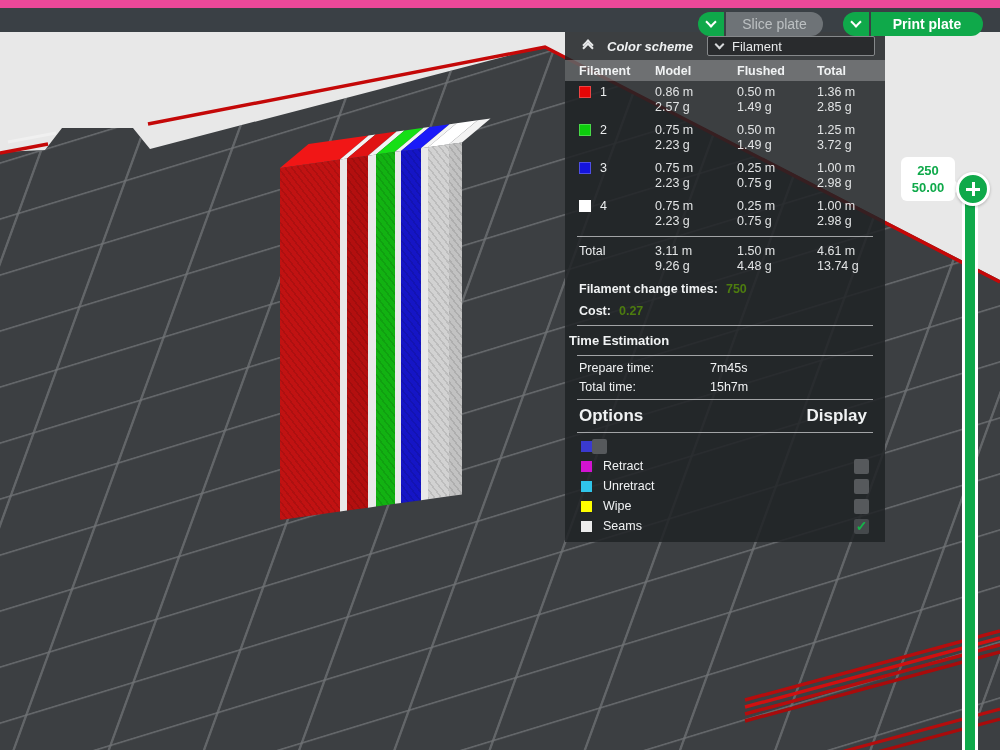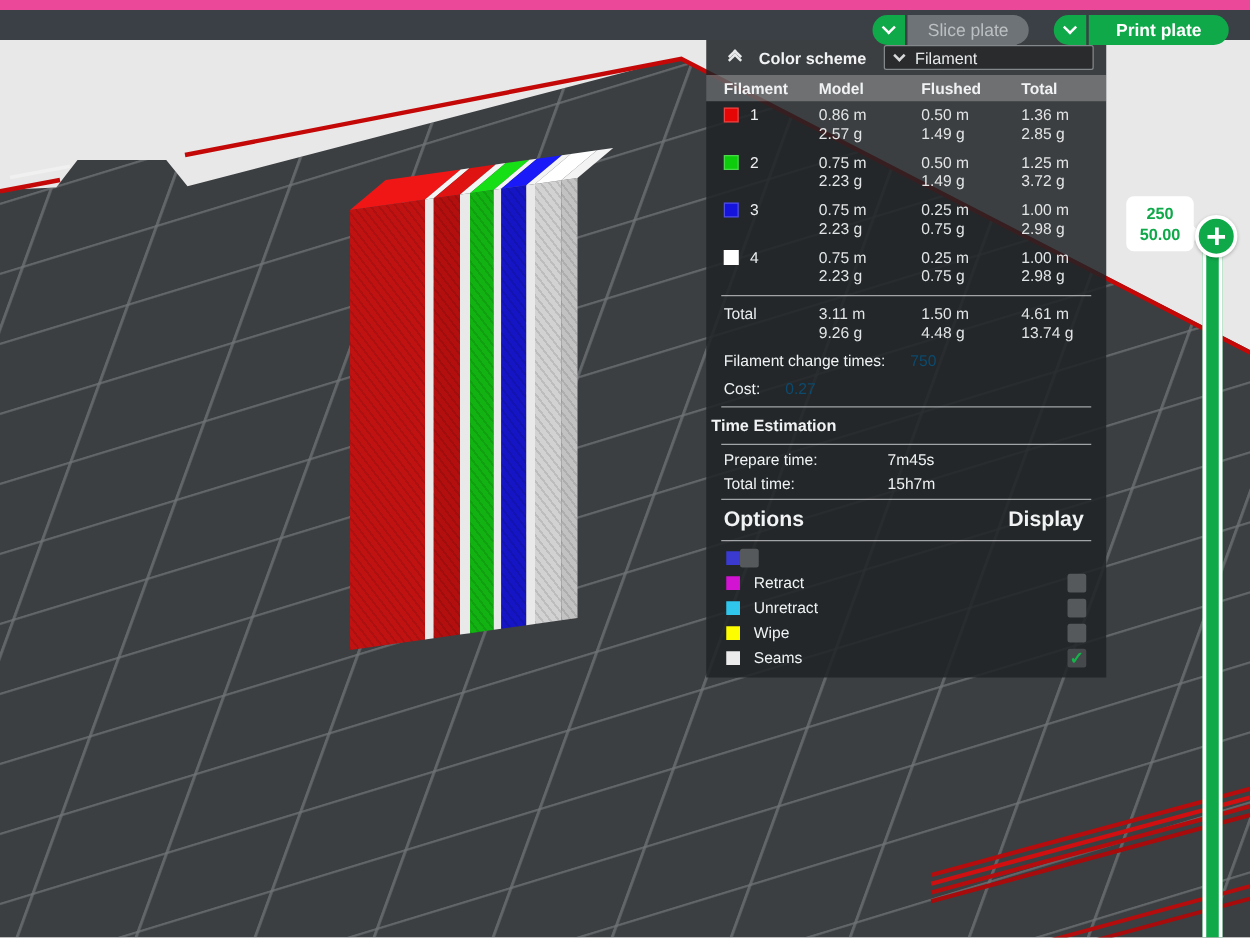--- a/index.html
+++ b/index.html
@@ -39,39 +39,39 @@
 
   
   .panel { position:absolute; left:565px; top:32px; width:320px; z-index:30;
            background:rgba(32,35,37,0.86); color:#f0f2f3; font-size:12.5px;
            padding-bottom:6px; }
   .panel-head { display:flex; align-items:center; height:28px; padding:0 10px 0 12px; }
   .collapse { width:22px; display:flex; flex-direction:column; align-items:center; cursor:pointer; }
   .chev-up { width:8px; height:8px; border-left:2px solid #e8eaeb; border-top:2px solid #e8eaeb;
              transform:rotate(45deg); }
   .chev-up + .chev-up { margin-top:-5px; }
-  .panel-title { font-weight:bold; font-size:13px; margin-left:8px; }
+  .panel-title { font-weight:bold; font-size:13px; margin-left:8px;font-style:italic; }
   .dropdown { margin-left:14px; flex:1; height:20px; border:1px solid #85888a; border-radius:2px;
               background:rgba(25,27,29,0.55); display:flex; align-items:center; gap:9px;
               padding:0 8px; cursor:pointer; }
   .dropdown .chev-down { border-color:#d7d9da; width:7px; height:7px; margin-top:-3px; }
   .dropdown-value { color:#e8eaeb; font-size:13px; }
 
   .tbl-grid { display:grid; grid-template-columns:76px 82px 80px 66px; padding:0 0 0 14px; }
   .tbl-head { background:rgba(255,255,255,0.26); height:21px; align-items:center;
               font-weight:bold; font-size:12.5px; }
   .f-row { padding-top:4px; padding-bottom:4px; }
   .cell span { display:block; line-height:15px; color:#e2e4e5; }
   .fil-cell { display:flex; align-items:flex-start; gap:9px; color:#eceeef; }
   .swatch { width:12px; height:12px; margin-top:1px; border:1px solid rgba(255,255,255,0.25); }
   .divider { border-top:1px solid rgba(230,232,233,0.65); margin:3px 12px 3px 12px; }
   .total-label { color:#eceeef; }
 
-  .kv { display:flex; gap:20px; padding:2px 0 2px 14px; line-height:18px; }
-  .kv .v { color:#0c4a6e; }
+  .kv { display:flex; gap:8px; padding:2px 0 2px 14px; line-height:18px;font-weight:bold; }
+  .kv .v { color:#4d7c0f; }
   .sec-title { font-weight:bold; font-size:13px; padding:4px 0 4px 4px; }
   .time-row { display:flex; padding-left:14px; line-height:18.5px; }
   .time-row .lbl { width:131px; }
   .opt-head { display:flex; justify-content:space-between; padding:3px 18px 3px 14px;
               font-weight:bold; font-size:17px; }
   .opt-row { display:flex; align-items:center; height:20px; padding:0 16px 0 16px; }
   .opt-swatch { width:11px; height:11px; }
   .opt-label { margin-left:11px; flex:1; }
   .checkbox { width:15px; height:15px; background:#56595c; border-radius:2px; cursor:pointer;
               display:flex; align-items:center; justify-content:center;

